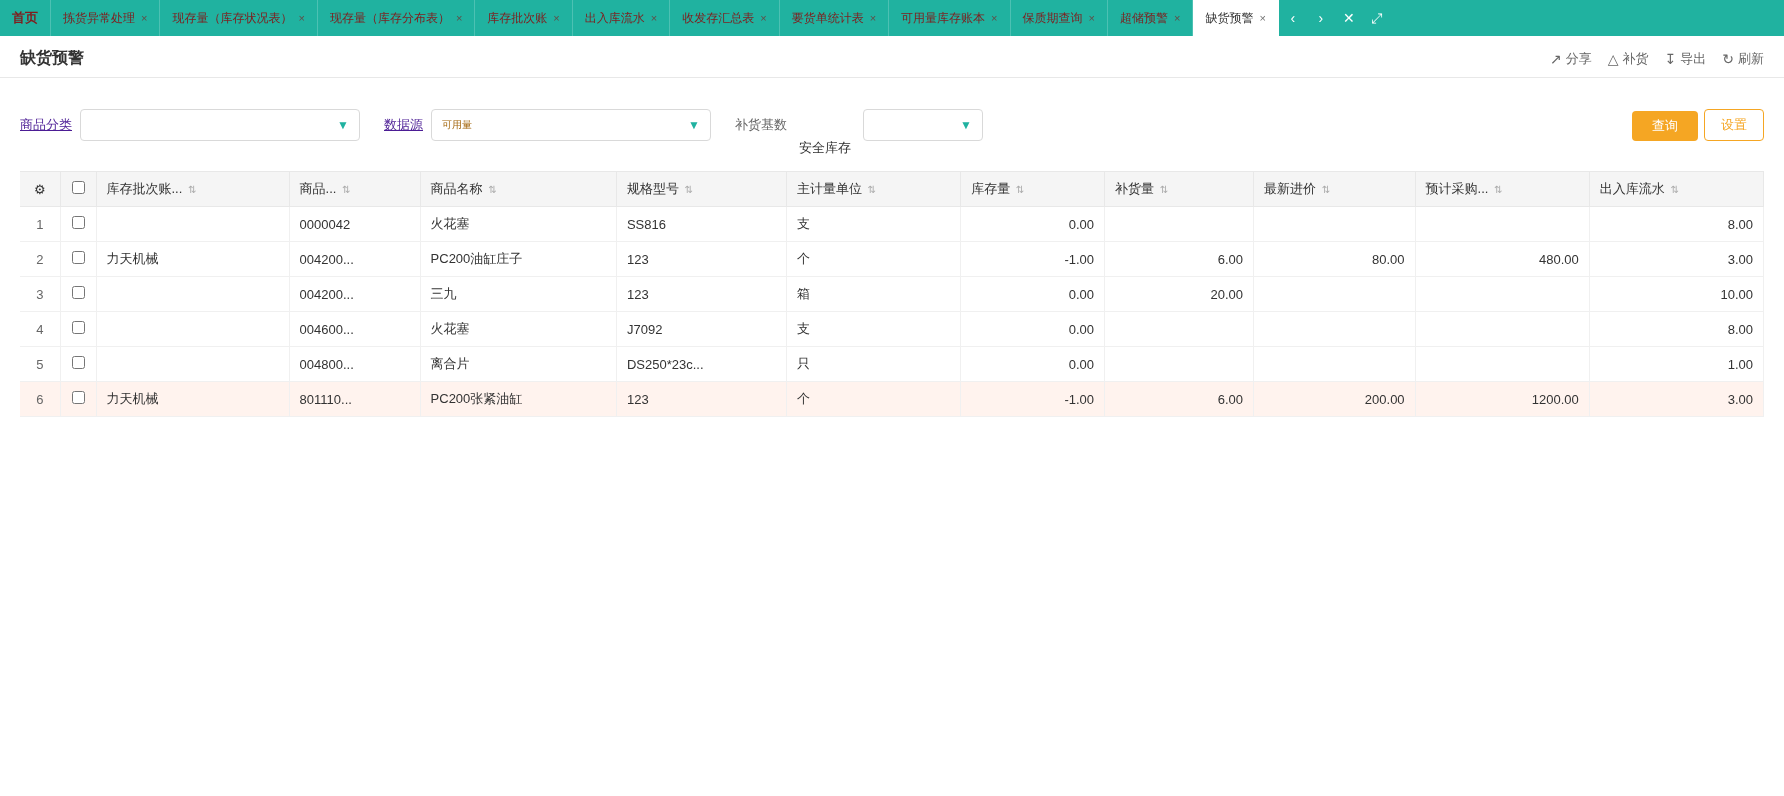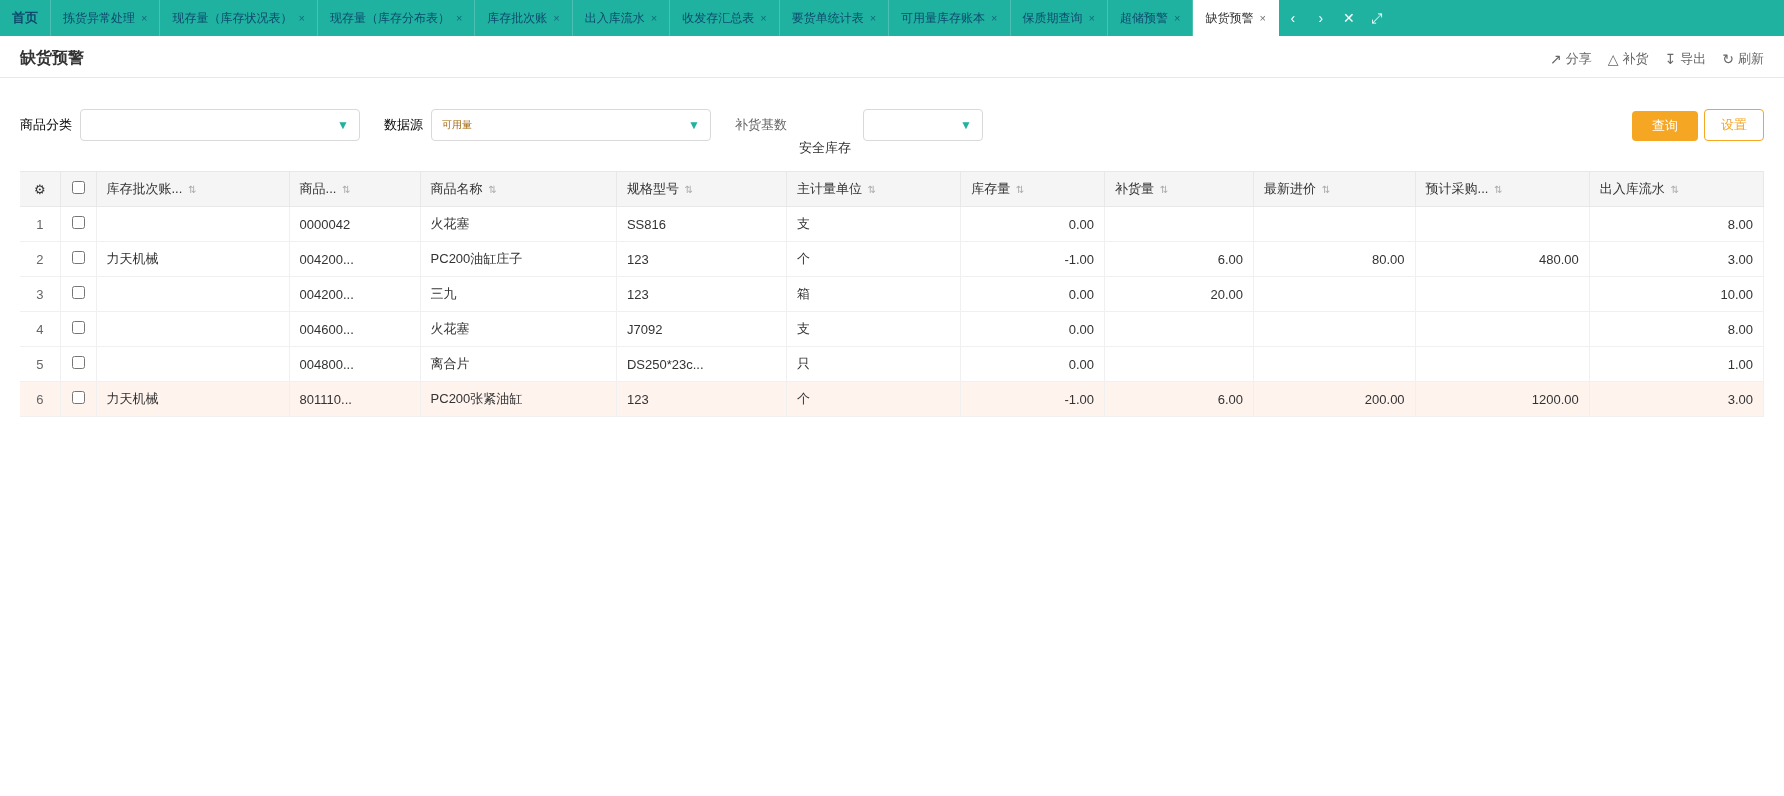--- a/index.html
+++ b/index.html
@@ -12,21 +12,21 @@
       background: #20b2a0;
       height: 36px;
       overflow: hidden;
       flex-shrink: 0;
     }
     .tab-item {
       display: flex;
       align-items: center;
       padding: 0 12px;
       height: 100%;
-      color: #0c4a6e;
+      color: #7f1d1d;
       font-size: 12px;
       white-space: nowrap;
       cursor: pointer;
       border-right: 1px solid rgba(255,255,255,0.2);
       gap: 6px;
       flex-shrink: 0;
     }
     .tab-item.active {
       background: #fff;
       color: #333;
@@ -92,23 +92,24 @@
       padding: 14px 20px;
       gap: 24px;
       flex-wrap: wrap;
     }
     .filter-item {
       display: flex;
       align-items: center;
       gap: 8px;
     }
     .filter-label {
-      color: #000000;
+      color: #4c1d95;
       font-size: 13px;
       white-space: nowrap;
+      text-decoration: underline;
     }
     .filter-select {
       display: flex;
       align-items: center;
       border: 1px solid #d9d9d9;
       border-radius: 4px;
       padding: 4px 10px;
       min-width: 180px;
       height: 32px;
       background: #fff;

